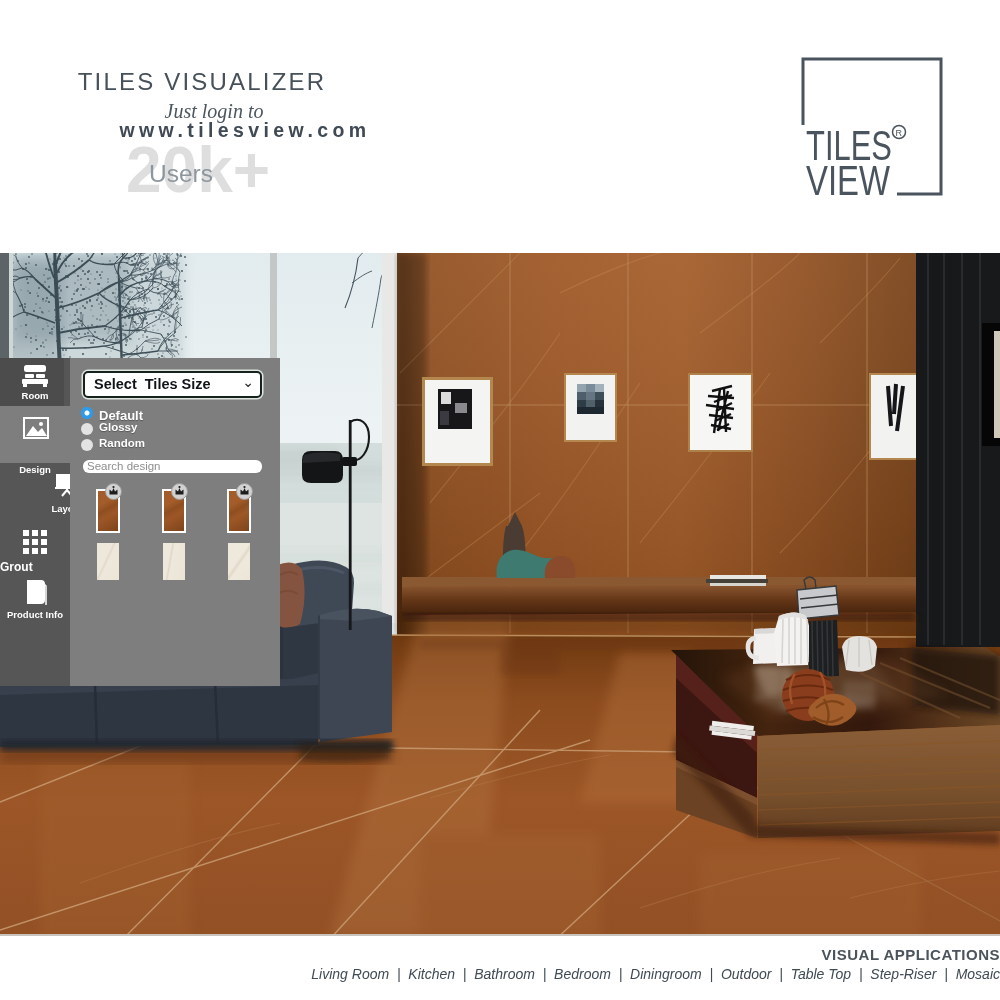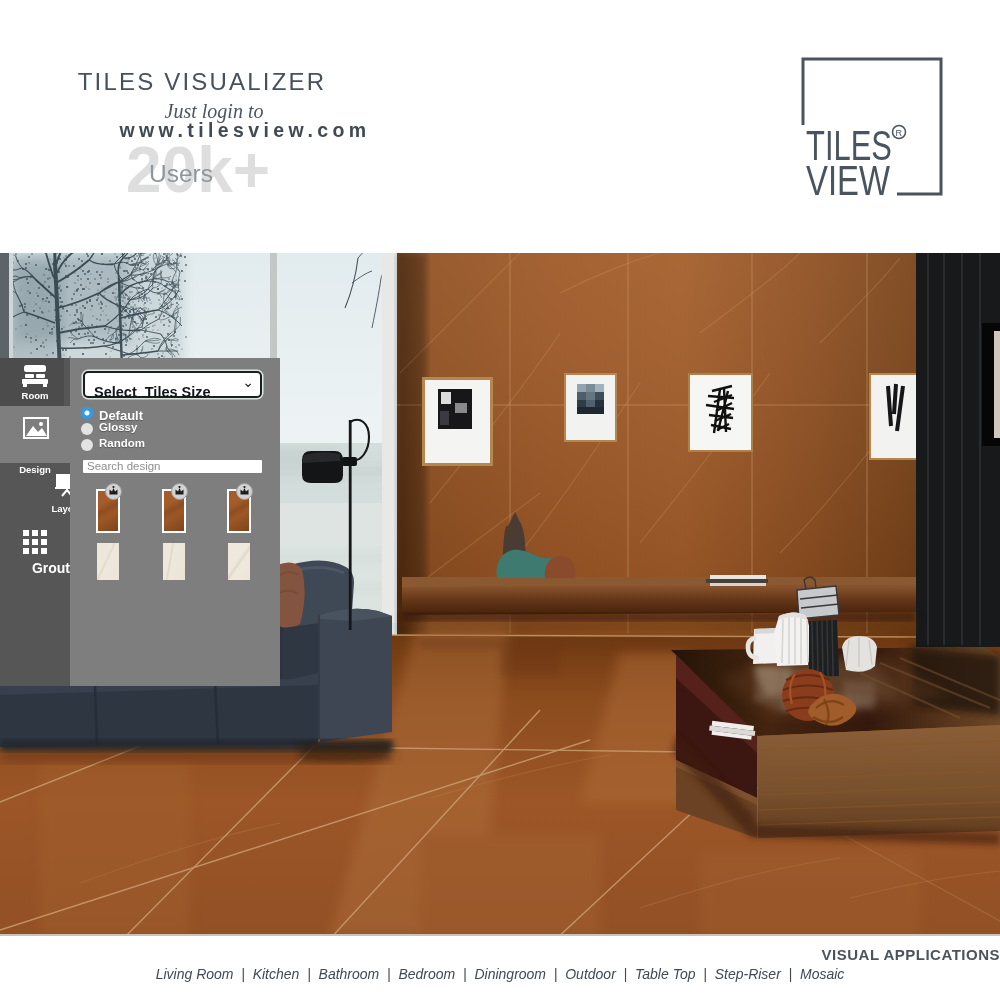--- a/index.html
+++ b/index.html
@@ -1517,42 +1517,49 @@
       <rect x="0" y="0" width="6" height="6"></rect>
         <rect x="9" y="0" width="6" height="6"></rect>
         <rect x="18" y="0" width="6" height="6"></rect>
       <rect x="0" y="9" width="6" height="6"></rect>
         <rect x="9" y="9" width="6" height="6"></rect>
         <rect x="18" y="9" width="6" height="6"></rect>
       <rect x="0" y="18" width="6" height="6"></rect>
         <rect x="9" y="18" width="6" height="6"></rect>
         <rect x="18" y="18" width="6" height="6"></rect>
     </svg>
-    <div style="position:absolute;top:42px;width:70px;text-align:right;font-size:14px;font-weight:bold;">Grout</div>
+    <div style="position:absolute;top:42px;width:70px;text-align:left;font-size:12px;font-weight:bold;">Grout</div>
   </div>
 
+  <div class="abs" style="left:0;top:216px;width:70px;height:60px;color:#fff;">
+    <svg style="position:absolute;left:24px;top:5px;" width="24" height="26" viewBox="0 0 24 26" fill="none" stroke="#fff" stroke-width="2">
+      <path d="M4 2 L17 2 Q20 2 20 5 L20 21 Q20 24 17 24 L4 24 Z" fill="#fff"></path>
+      <path d="M20 5 L22 7 L22 26" stroke-width="1.5"></path>
+    </svg>
+    <div style="position:absolute;top:35px;width:70px;text-align:center;font-size:9.5px;font-weight:bold;">Product Info</div>
+  </div>
 
   <div class="abs" style="left:70px;top:0;width:210px;height:328px;background:#7e7e7e;"></div>
 
   <div class="abs" style="left:83px;top:13px;width:179px;height:27px;background:#fff;border:2px solid #15231c;border-radius:5px;box-sizing:border-box;box-shadow:0 0 0 1.5px #dfe5e0;">
-    <div style="position:absolute;left:9px;top:2.5px;font-size:14.5px;font-weight:bold;color:#101418;margin-top:8px;">Select&nbsp; Tiles Size</div>
+    <div style="position:absolute;left:9px;top:2.5px;font-size:14.5px;font-weight:bold;color:#101418;">Select&nbsp; Tiles Size</div>
     <div style="position:absolute;right:6px;top:1px;font-size:14px;color:#222;">⌄</div>
   </div>
 
   <div class="abs" style="left:81px;top:49px;width:12px;height:12px;border-radius:50%;background:#2e9be8;"></div>
   <div class="abs" style="left:81px;top:49px;width:12px;height:12px;border-radius:50%;background:radial-gradient(circle at 50% 50%, #fff 0 2px, #2e9be8 3px);"></div>
   <div class="abs" style="left:99px;top:50px;font-size:13px;font-weight:bold;color:#fff;text-shadow:0 1px 1px #00000055;">Default</div>
 
   <div class="abs" style="left:81px;top:65px;width:12px;height:12px;border-radius:50%;background:#e3e3e3;"></div>
   <div class="abs" style="left:99px;top:63px;font-size:11.5px;font-weight:bold;color:#fff;text-shadow:0 1px 1px #00000055;">Glossy</div>
 
   <div class="abs" style="left:81px;top:81px;width:12px;height:12px;border-radius:50%;background:#e3e3e3;"></div>
   <div class="abs" style="left:99px;top:79px;font-size:11.5px;font-weight:bold;color:#fff;text-shadow:0 1px 1px #00000055;">Random</div>
 
-  <div class="abs" style="left:83px;top:102px;width:179px;height:13px;background:#fff;border-radius:1px;text-align:center;">
+  <div class="abs" style="left:83px;top:102px;width:179px;height:13px;background:#fff;border-radius:6px;text-align:center;">
     <div style="position:absolute;left:4px;top:0px;font-size:11.5px;color:#8f8f8f;">Search design</div>
   </div>
 
   <div class="abs" style="left:96px;top:131px;width:24px;height:44px;background:linear-gradient(150deg,#a45d2a 30%,#8f4e20 45%,#9d5726 60%,#7e441c 100%);border:2.5px solid #fff;box-sizing:border-box;"></div>
 
   <div class="abs" style="left:105px;top:125px;width:17px;height:17px;border-radius:50%;background:#d2d2d2;border:1px solid #9a9a9a;box-sizing:border-box;">
       <svg width="15" height="15" style="position:absolute;left:0px;top:0px;">
         <path d="M3.5 10.5 L3.5 5.5 L6 7.5 L7.5 4 L9 7.5 L11.5 5.5 L11.5 10.5 Z" fill="#1d1d1d"></path>
         <circle cx="7.5" cy="3" r="1.1" fill="#1d1d1d"></circle>
       </svg>
@@ -1578,13 +1585,13 @@
 
   <div class="abs" style="left:97px;top:185px;width:22px;height:37px;background:linear-gradient(115deg,#eee8dc 40%,#e2d9c8 45%,#eee8dc 50%,#ece5d7 100%);"></div>
 
   <div class="abs" style="left:163px;top:185px;width:22px;height:37px;background:linear-gradient(100deg,#eee8dc 30%,#e0d7c6 36%,#eee8dc 42%,#ebe4d6 100%);"></div>
 
   <div class="abs" style="left:228px;top:185px;width:22px;height:37px;background:linear-gradient(125deg,#efe9dd 45%,#e1d8c7 52%,#efe9dd 58%,#ece5d7 100%);"></div>
 </div>
 
 <div class="abs" style="left:0;top:946px;width:1000px;text-align:right;color:#4b545c;font-size:15px;font-weight:bold;letter-spacing:0.5px;">VISUAL APPLICATIONS</div>
 
-<div class="abs" style="left:0;top:966px;width:1000px;text-align:center;color:#3f4a54;font-size:14px;font-style:italic;font-weight:500;">Living Room&nbsp; |&nbsp; Kitchen&nbsp; |&nbsp; Bathroom&nbsp; |&nbsp; Bedroom&nbsp; |&nbsp; Diningroom&nbsp; |&nbsp; Outdoor&nbsp; |&nbsp; Table Top&nbsp; |&nbsp; Step-Riser&nbsp; |&nbsp; Mosaic</div>
+<div class="abs" style="left:0;top:966px;width:1000px;text-align:right;color:#3f4a54;font-size:14px;font-style:italic;font-weight:500;">Living Room&nbsp; |&nbsp; Kitchen&nbsp; |&nbsp; Bathroom&nbsp; |&nbsp; Bedroom&nbsp; |&nbsp; Diningroom&nbsp; |&nbsp; Outdoor&nbsp; |&nbsp; Table Top&nbsp; |&nbsp; Step-Riser&nbsp; |&nbsp; Mosaic</div>
 
 </body></html>

